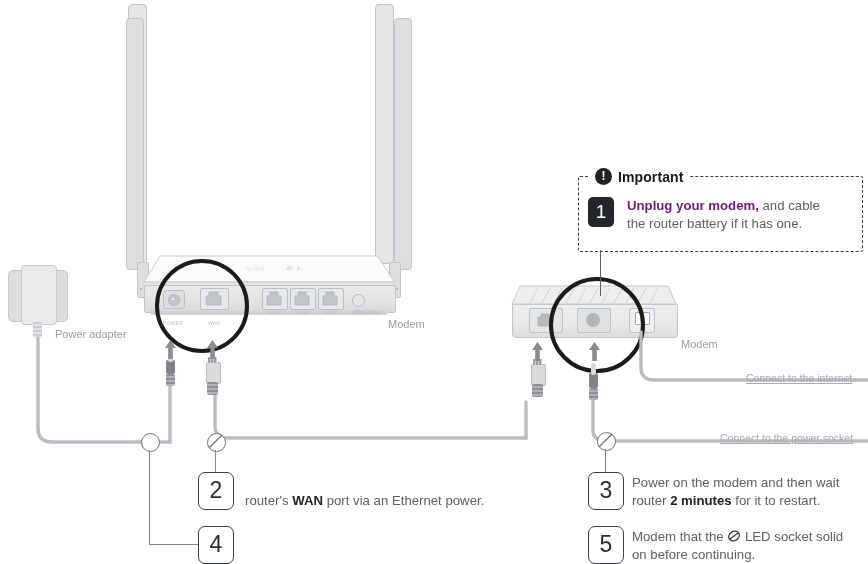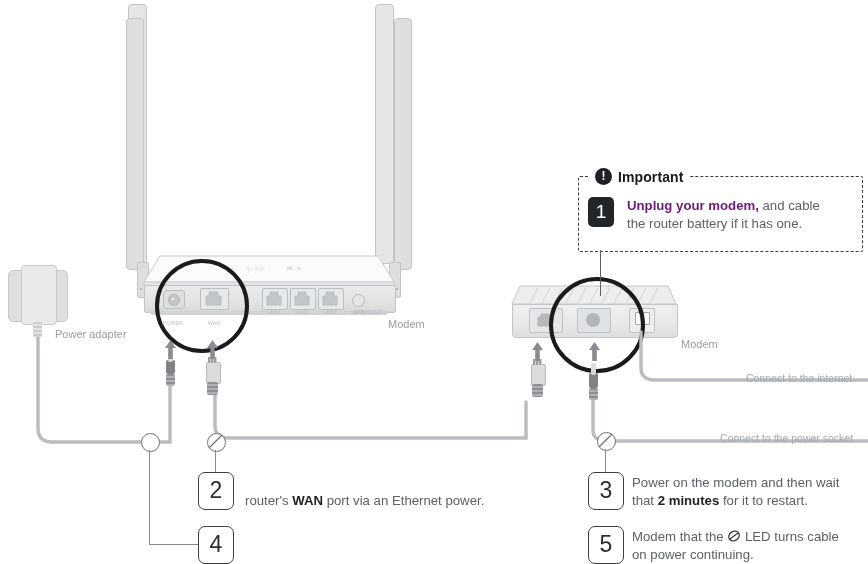--- a/index.html
+++ b/index.html
@@ -19,21 +19,21 @@
     border:1px solid #c2c4c7;
   }
   .port{
     position:absolute;background:#e7e8ea;border:1px solid #bcbfc2;border-radius:2px;
   }
   .lbl{
     position:absolute;color:#b9bcc0;font-size:5px;letter-spacing:.2px;
     text-align:center;white-space:nowrap;
   }
   .devName{position:absolute;color:#9a9da1;font-size:11px;white-space:nowrap;}
-  .caption{position:absolute;color:#a7aaae;font-size:10.5px;white-space:nowrap;}
+  .caption{position:absolute;color:#a7aaae;font-size:10.5px;white-space:nowrap;text-decoration:underline;}
 
   
   .magnify{
     position:absolute;border:4px solid #1b1b1b;border-radius:50%;
     background:transparent;
   }
   .tagcirc{
     position:absolute;border:1.3px solid #6f7276;border-radius:50%;background:#fff;
   }
   .leader{position:absolute;background:#86898d;}
@@ -262,29 +262,29 @@
   <div class="steptext" style="left:245px;top:474px;width:270px;">
     <br>
     <span>router's </span><b>WAN</b><span> port via an Ethernet power.</span>
   </div>
 
   <div class="stepbox" style="left:198px;top:526px;">4</div>
 
   <div class="stepbox" style="left:588px;top:472px;">3</div>
   <div class="steptext" style="left:632px;top:474px;width:240px;">
     <span>Power on the modem and then wait</span><br>
-    <span>that </span><b>2 minutes</b><span> for it to restart.</span>
+    <span>router </span><b>2 minutes</b><span> for it to restart.</span>
   </div>
 
   <div class="stepbox" style="left:588px;top:526px;">5</div>
   <div class="steptext" style="left:632px;top:528px;width:240px;">
     <span>Modem that the</span>
     <span style="display:inline-block;vertical-align:-2px;">
       <svg width="14" height="14" viewBox="0 0 14 14">
         <ellipse cx="7" cy="7" rx="5.6" ry="4.6" fill="none" stroke="#3a3d41" stroke-width="1.3" transform="rotate(-32 7 7)"></ellipse>
         <line x1="2.2" y1="10.6" x2="11.8" y2="3.4" stroke="#3a3d41" stroke-width="1.3"></line>
       </svg>
     </span>
-    <span>LED turns cable</span><br>
-    <span>on power continuing.</span>
+    <span>LED socket solid</span><br>
+    <span>on before continuing.</span>
   </div>
 
 </div>
 
 </body></html>

